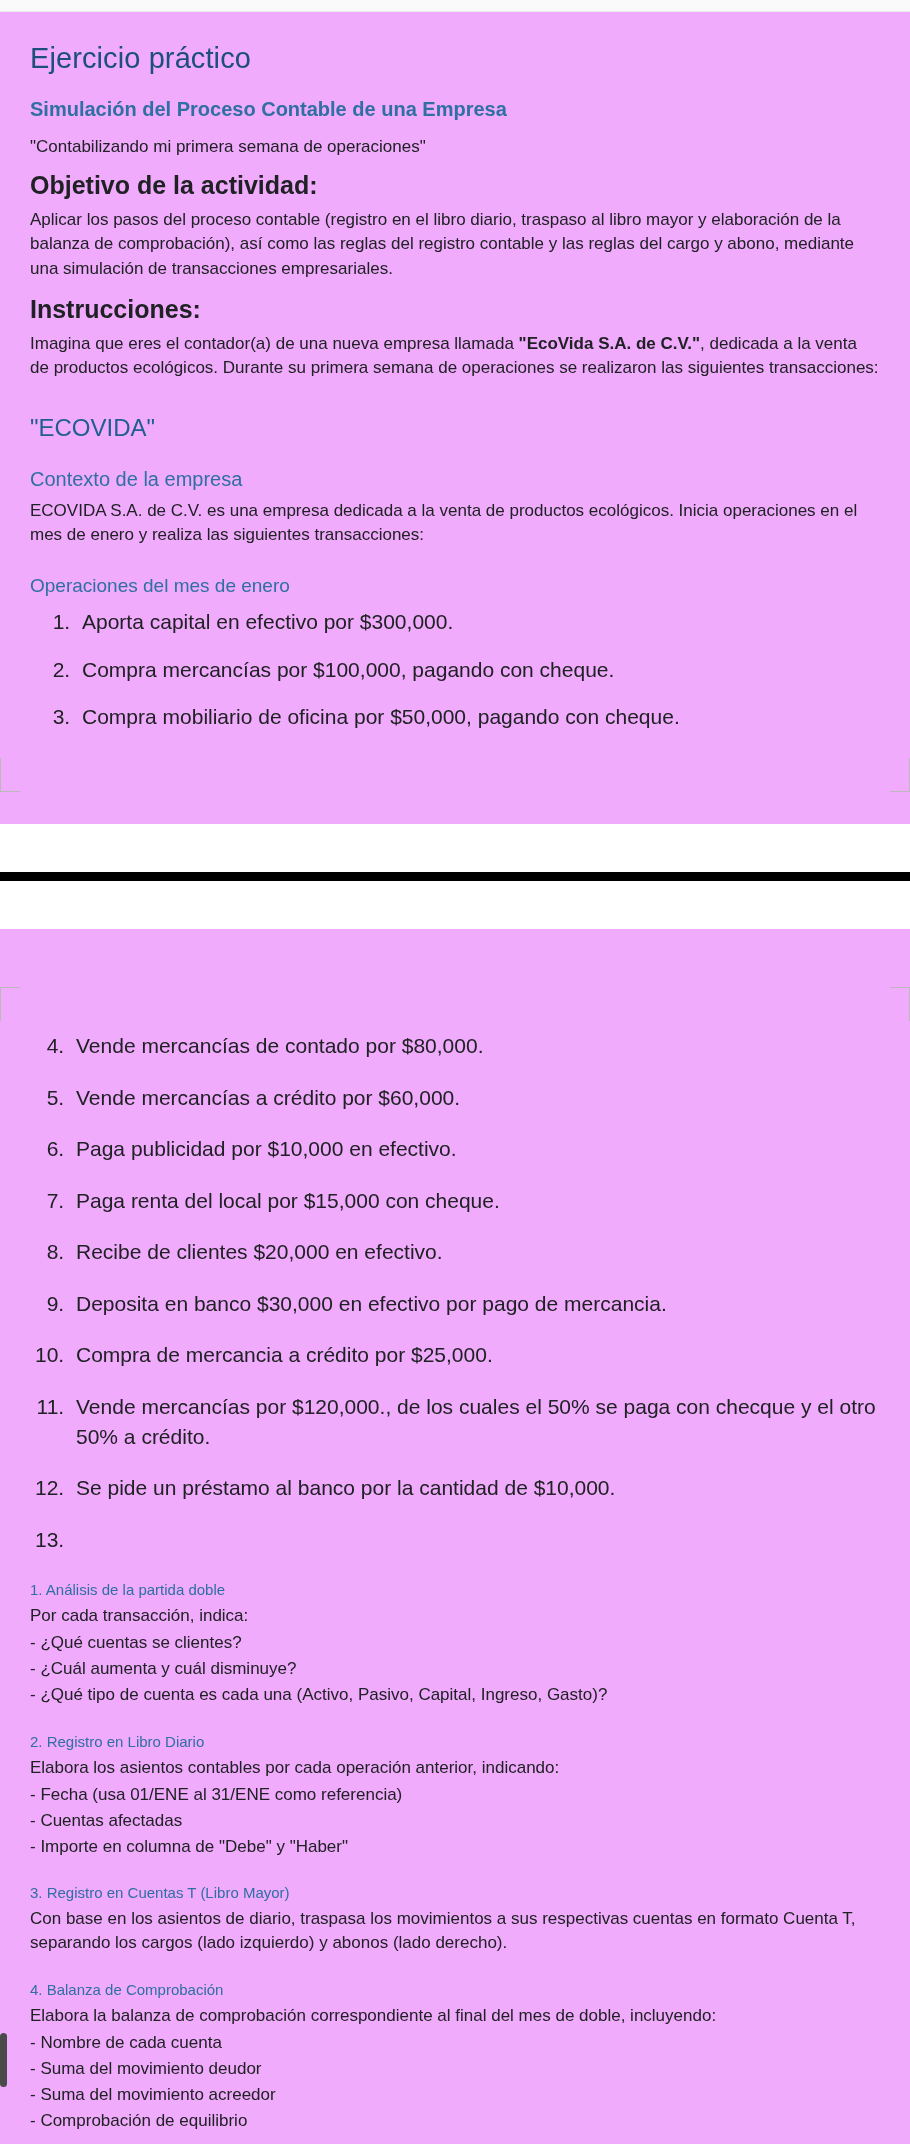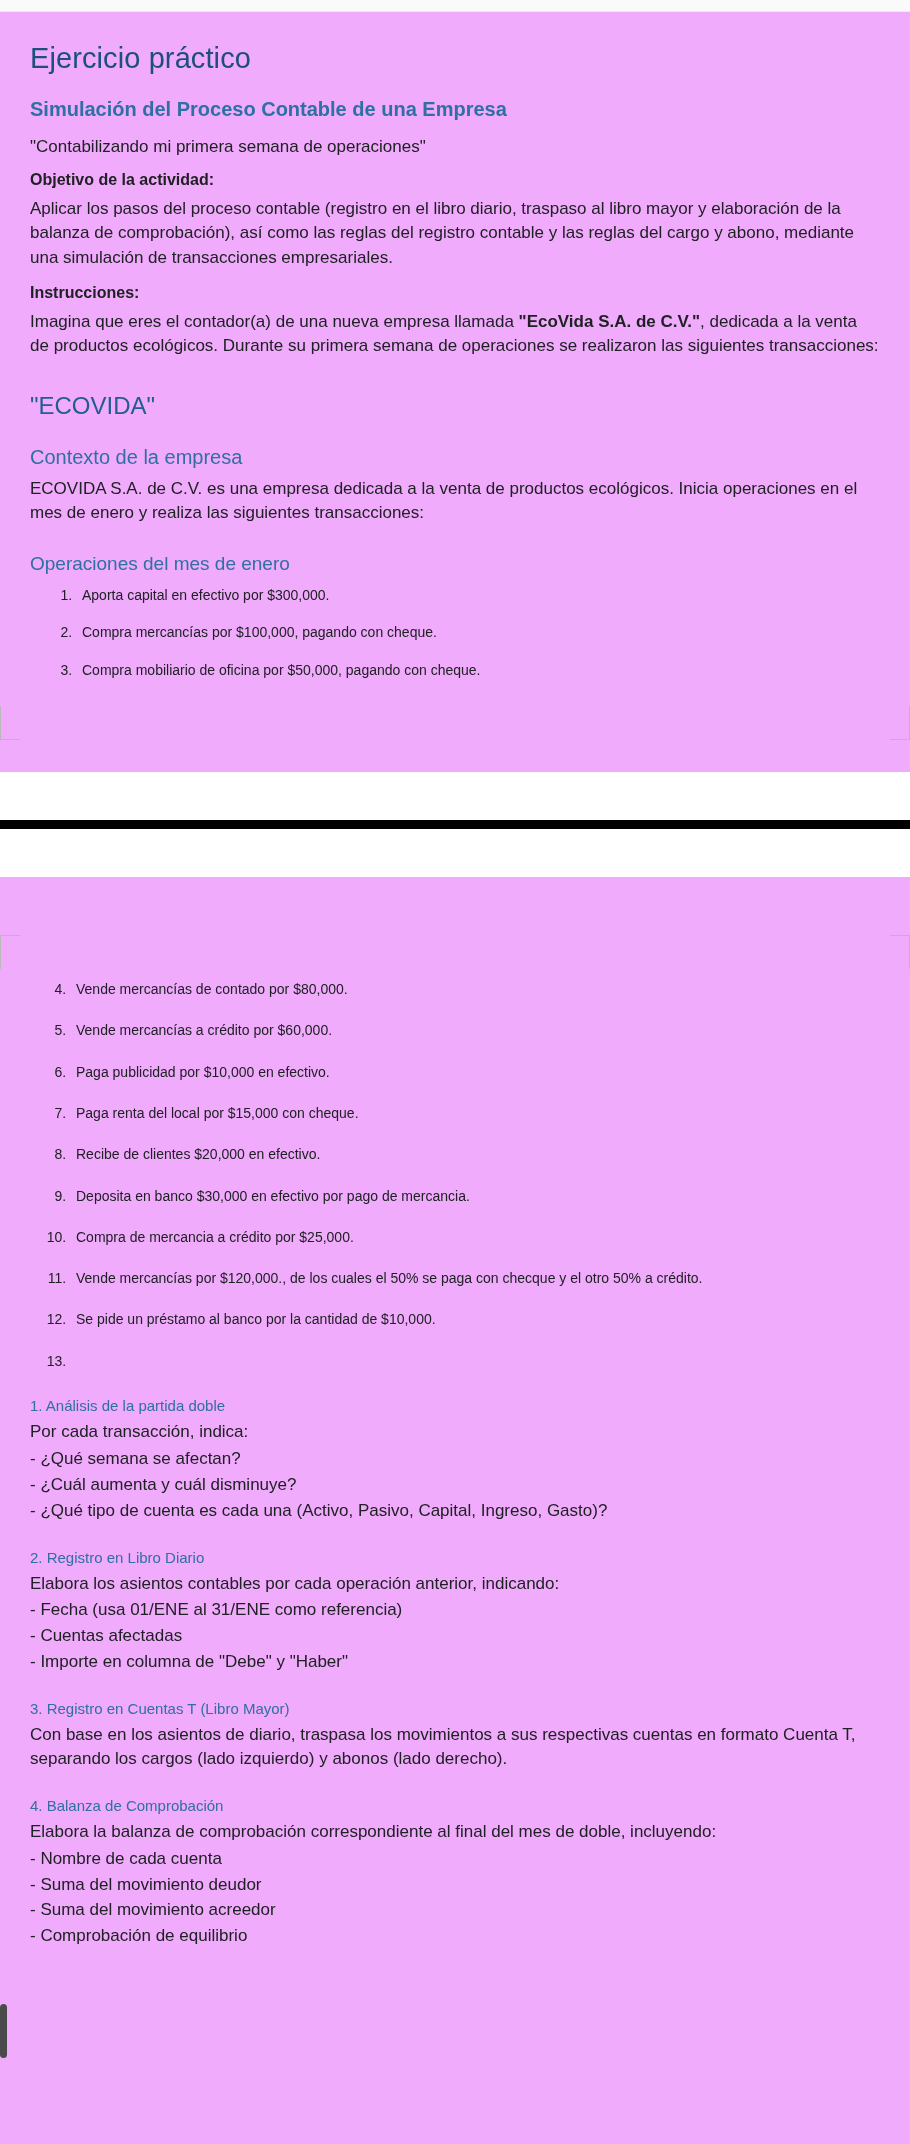--- a/index.html
+++ b/index.html
@@ -39,21 +39,21 @@
     font-weight: 700;
     color: #2f6fa3;
     margin: 22px 0 0 0;
   }
   .quote {
     font-size: 17px;
     margin: 16px 0 0 0;
     color: #202124;
   }
   h3.section {
-    font-size: 16px;
+    font-size: 25px;
     font-weight: 700;
     margin: 14px 0 0 0;
     color: #202124;
   }
   p.body {
     font-size: 17px;
     line-height: 1.42;
     margin: 8px 0 0 0;
     color: #202124;
   }
@@ -71,21 +71,21 @@
   }
   .ops-head {
     font-size: 19px;
     font-weight: 400;
     color: #2f6fa3;
     margin: 28px 0 0 0;
   }
   ol.ops {
     margin: 10px 0 0 0;
     padding-left: 46px;
-    font-size: 14px;
+    font-size: 21px;
     line-height: 1.45;
   }
   ol.ops li { margin-bottom: 17px; padding-left: 6px; }
   ol.ops.second { padding-left: 40px; }
   ol.ops.second li { margin-bottom: 21px; }
   .strong { font-weight: 700; }
 
   
   .crop-marks {
     position: relative;
@@ -192,21 +192,21 @@
       <li>Deposita en banco $30,000 en efectivo por pago de mercancia.</li>
       <li>Compra de mercancia a crédito por $25,000.</li>
       <li>Vende mercancías por $120,000., de los cuales el 50% se paga con checque y el otro 50% a crédito.</li>
       <li>Se pide un préstamo al banco por la cantidad de $10,000.</li>
       <li></li>
     </ol>
 
     <h3 class="subhead-blue">1. Análisis de la partida doble</h3>
     <div class="lead">Por cada transacción, indica:</div>
     <div class="dashlist">
-      <div>- ¿Qué semana se afectan?</div>
+      <div>- ¿Qué cuentas se clientes?</div>
       <div>- ¿Cuál aumenta y cuál disminuye?</div>
       <div>- ¿Qué tipo de cuenta es cada una (Activo, Pasivo, Capital, Ingreso, Gasto)?</div>
     </div>
 
     <h3 class="subhead-blue">2. Registro en Libro Diario</h3>
     <div class="lead">Elabora los asientos contables por cada operación anterior, indicando:</div>
     <div class="dashlist">
       <div>- Fecha (usa 01/ENE al 31/ENE como referencia)</div>
       <div>- Cuentas afectadas</div>
       <div>- Importe en columna de "Debe" y "Haber"</div>

